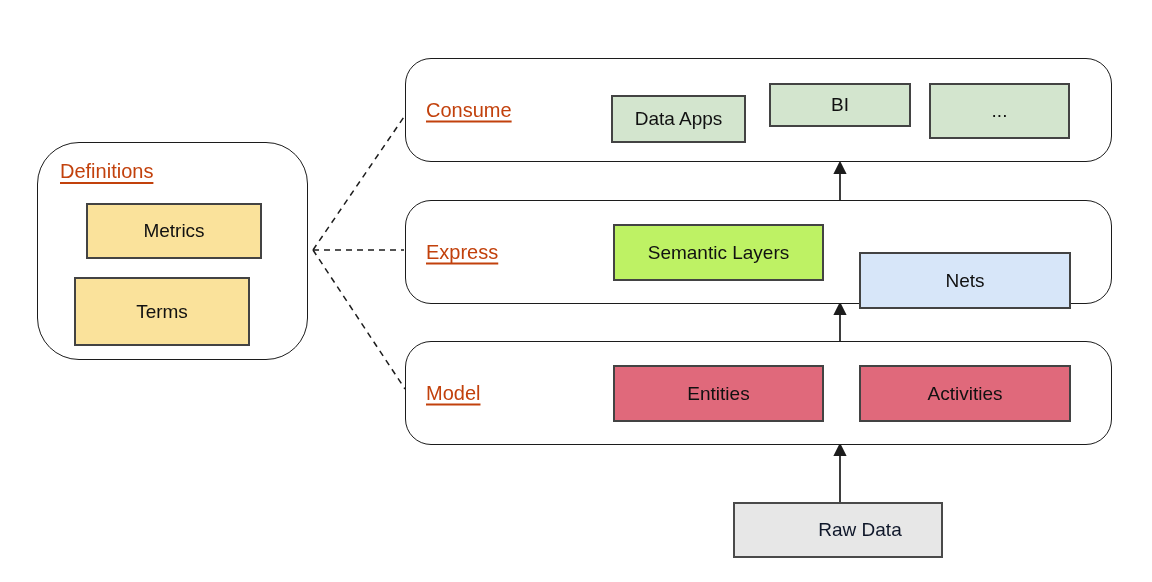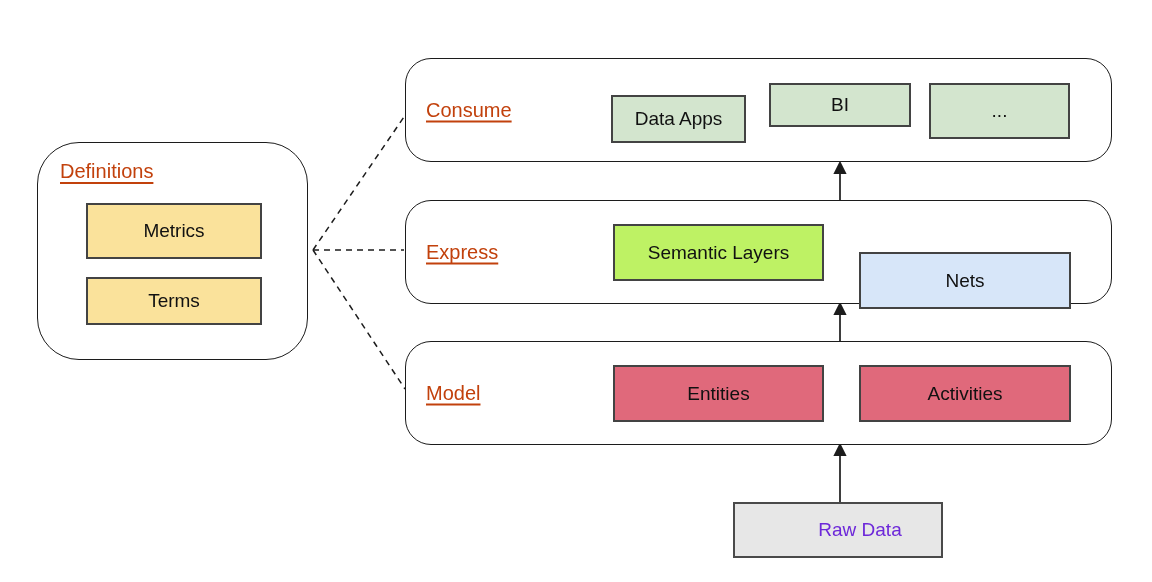--- a/index.html
+++ b/index.html
@@ -60,21 +60,21 @@
     align-items: center;
     justify-content: center;
     border: 2px solid #434343;
     box-sizing: border-box;
     font-size: 19px;
     color: #111;
     text-align: center;
     white-space: nowrap;
   }
   .metrics { left: 48px; top: 60px;  width: 176px; height: 56px; }
-  .terms   { left: 48px; top: 134px; width: 176px; height: 48px; }
+  .terms   { left: 36px; top: 134px; width: 176px; height: 69px; }
   .row {
     left: 405px;
     width: 707px; height: 104px;
     border-radius: 26px;
   }
   .row-consume { top: 58px; }
   .row-express { top: 200px; }
   .row-model   { top: 341px; }
   .row .row-label { left: 20px; top: 50%; transform: translateY(-50%); }
   .box-data-apps { left: 205px; top: 24px; width: 135px; height: 48px; margin-top: 12px; }
@@ -85,21 +85,21 @@
   .raw-data {
     position: absolute;
     left: 733px; top: 502px;
     width: 210px; height: 56px;
     border: 2px solid #4a4a4a;
     box-sizing: border-box;
     display: flex;
     align-items: center;
     justify-content: center;
     font-size: 19px;
-    color: #6d28d9;
+    color: #0f172a;
     padding-left: 44px;
   }
 </style>
 </head>
 <body>
 
 <div class="stage">
 
   <svg class="connectors" viewBox="0 0 1152 582" xmlns="http://www.w3.org/2000/svg">
     <defs>

